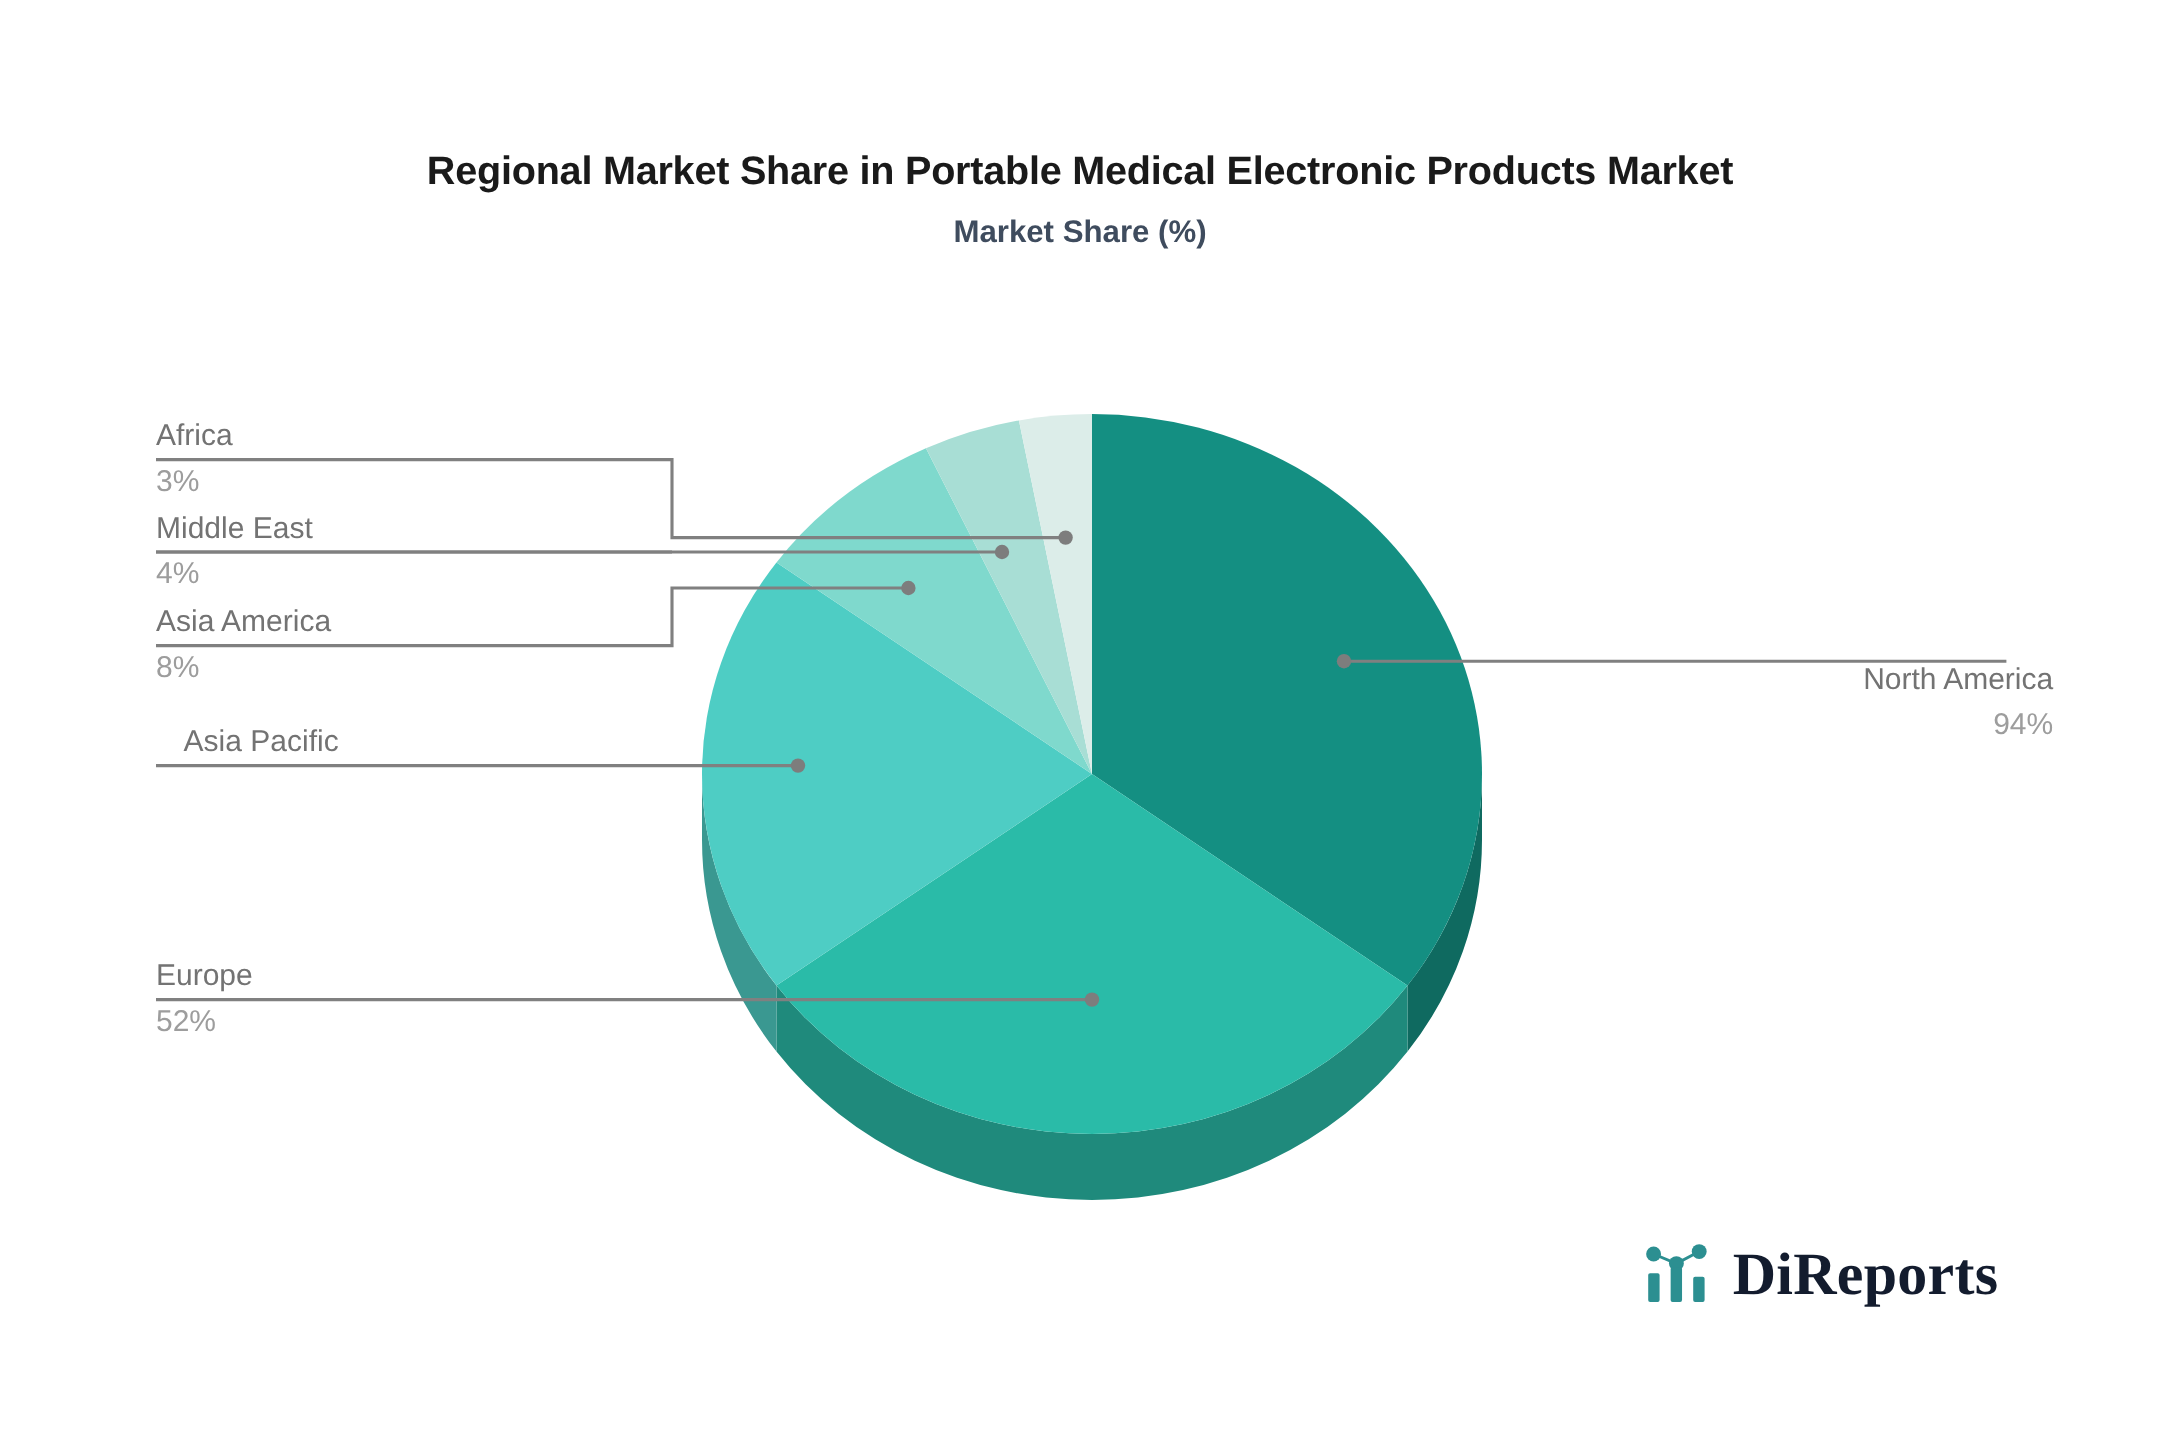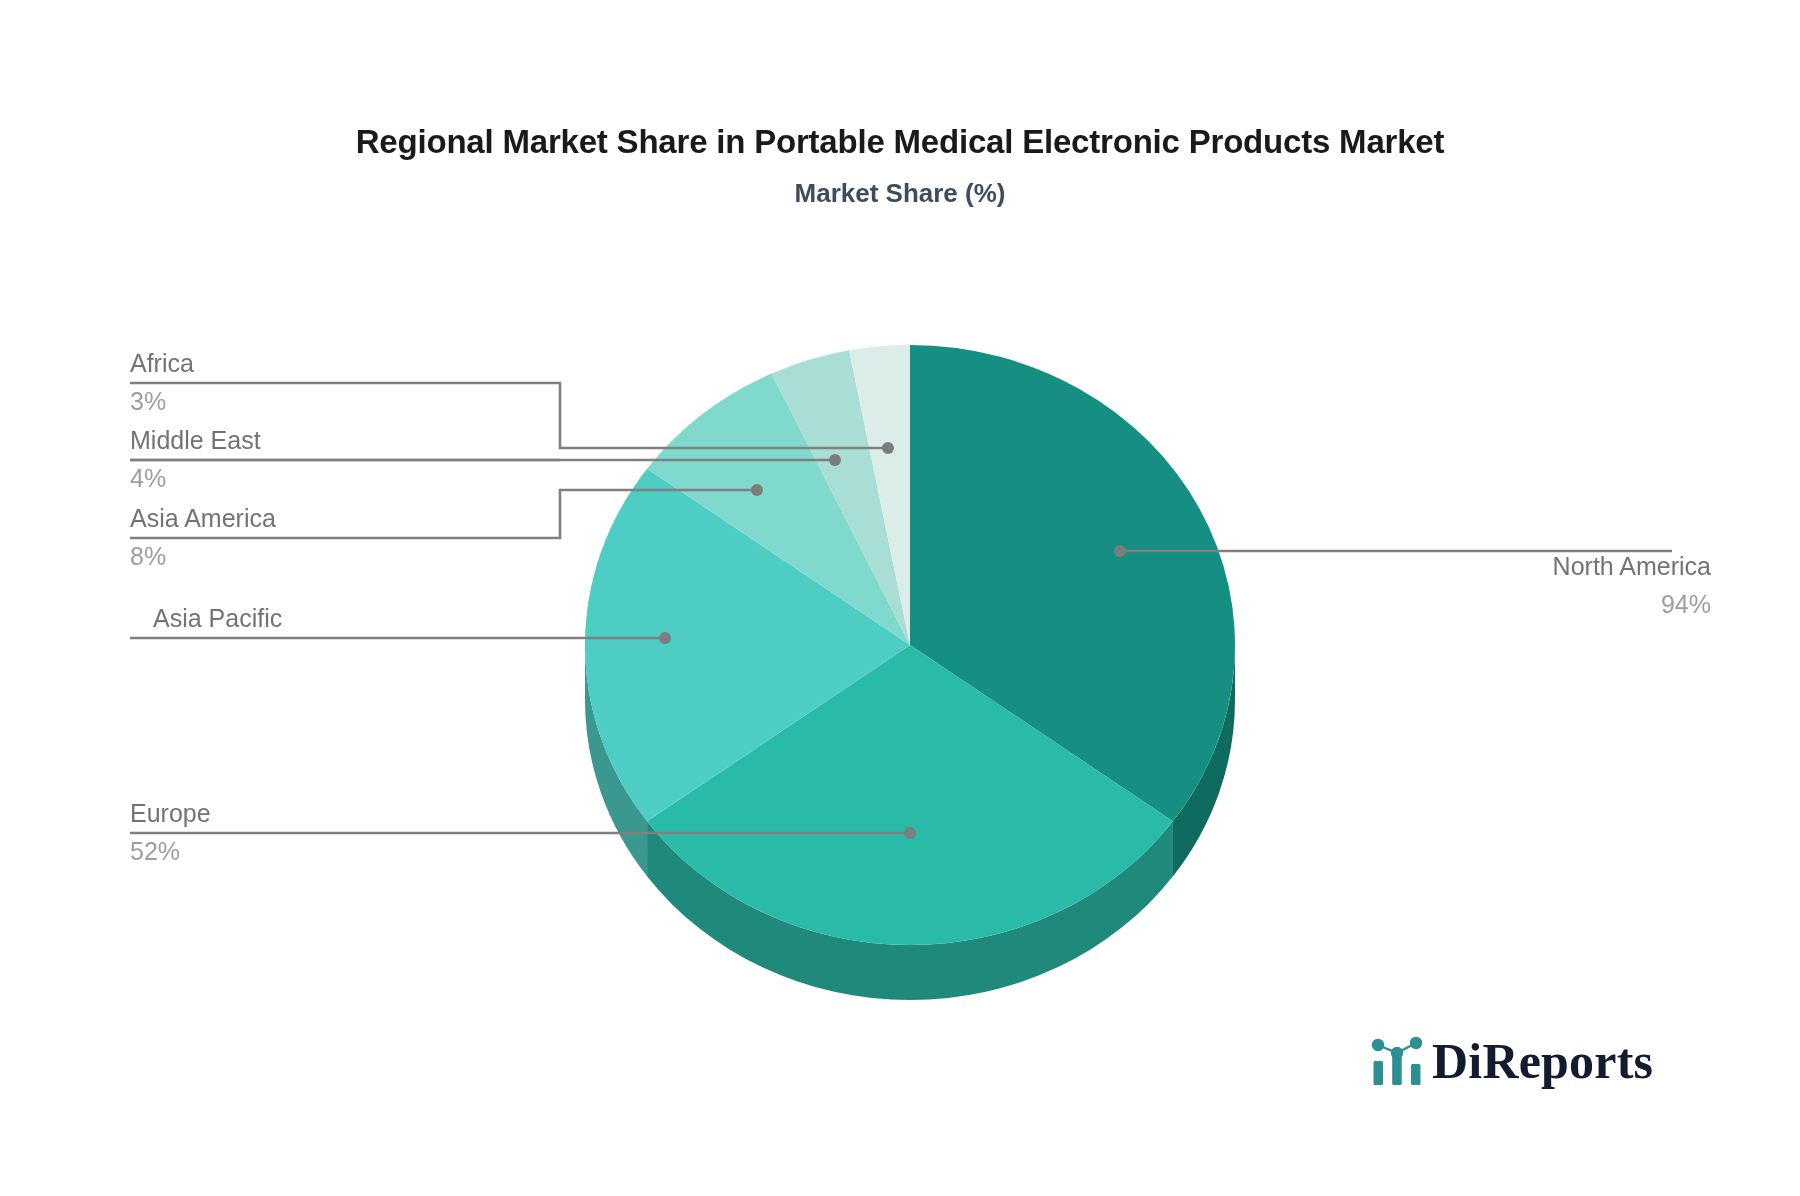--- a/index.html
+++ b/index.html
@@ -79,21 +79,21 @@
   .callout.right .cat,
   .callout.right .val { text-align: right; }
 
   
   #logo {
     position: absolute;
     left: 1368px;
     top: 1032px;
     display: flex;
     align-items: center;
-    gap: 6px;
+    gap: 18px;
   }
   #logo .mark { display: block; }
   #logo .wordmark {
     font-family: "Liberation Serif", serif;
     font-size: 50px;
     font-weight: bold;
     color: #131c2e;
     letter-spacing: 0.2px;
     line-height: 1;
     white-space: nowrap;

